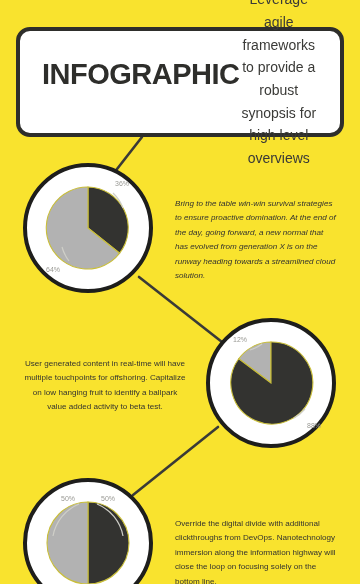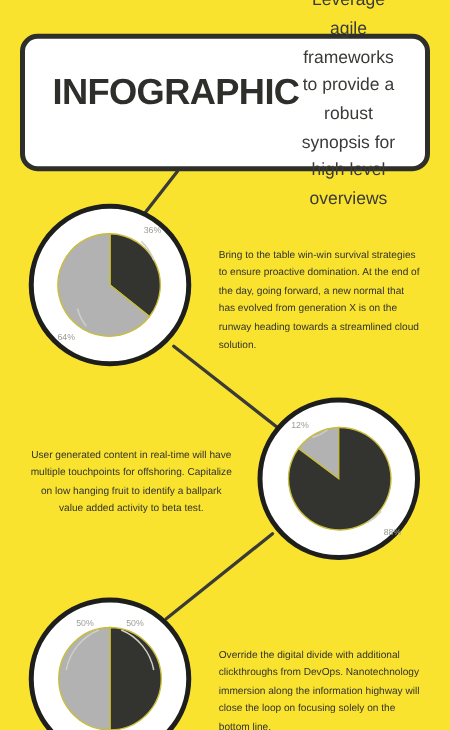--- a/index.html
+++ b/index.html
@@ -90,21 +90,21 @@
   #badge-3 { left: 23px;  top: 478px; width: 130px; height: 130px; }
 
   
   .copy {
     position: absolute;
     font-size: 8.1px;
     line-height: 1.78;
     color: #33332F;
     z-index: 3;
   }
-  #copy-1 { left: 175px; top: 197px; width: 162px; text-align: left; }
+  #copy-1 { left: 175px; top: 197px; width: 162px; text-align: left; font-style: italic; }
   #copy-2 { left: 24px;  top: 357px; width: 162px; text-align: center; }
   #copy-3 { left: 175px; top: 517px; width: 162px; text-align: left; }
 
   .pct-label {
     font-size: 7px;
     fill: #9A9A95;
     font-family: "Liberation Sans", sans-serif;
   }
 </style>
 </head>

